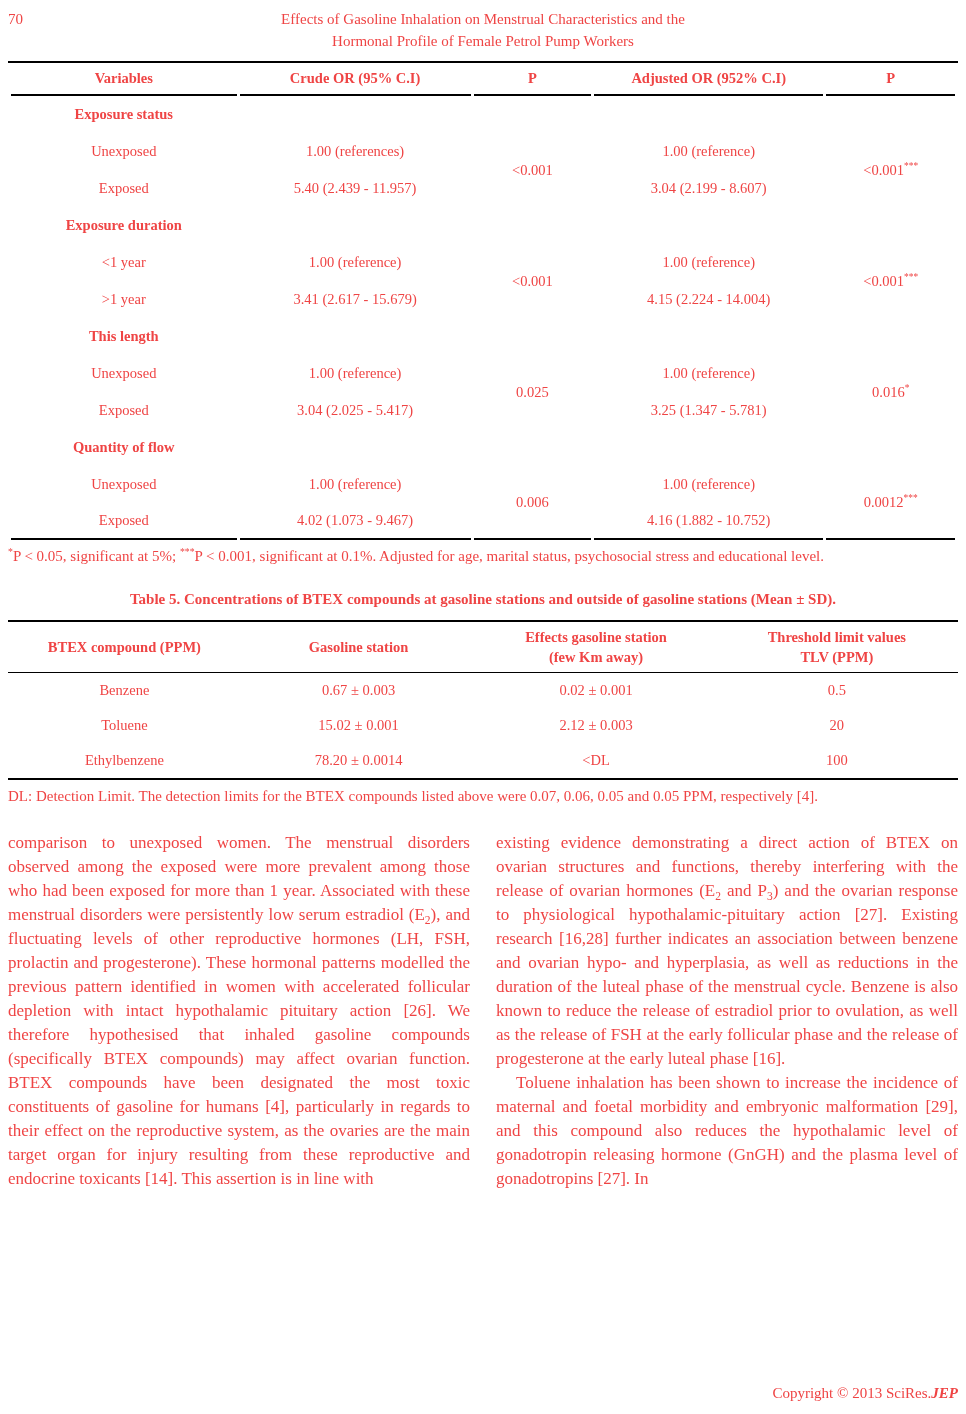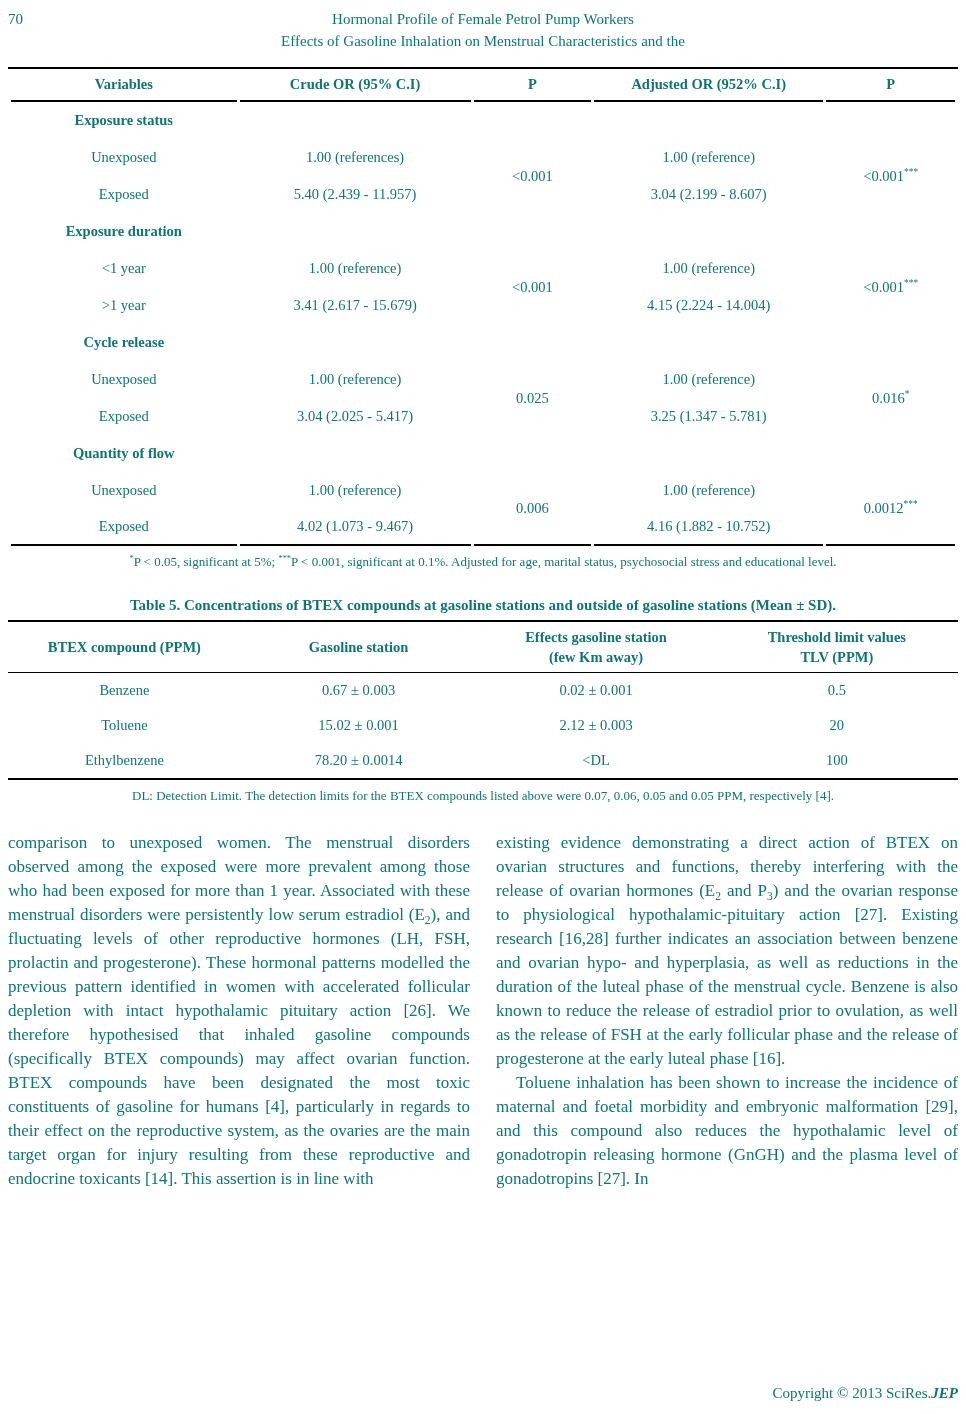--- a/index.html
+++ b/index.html
@@ -1,70 +1,70 @@
 <!DOCTYPE html>
 <html><head>
 <meta charset="utf-8">
 <style>
   * { box-sizing: border-box; }
   html,body { margin:0; padding:0; background:#e8e8e8; }
   .page {
     width:966px; height:1414px; margin:0 auto; background:#ffffff;
     position:relative; font-family:"Liberation Serif","DejaVu Serif",serif;
-    color:#0f766e; padding:8px; overflow:hidden;
+    color:#ef4444; padding:8px; overflow:hidden;
   }
   
   .running-head { position:relative; text-align:center; font-size:15px; line-height:22px; }
   .page-num { position:absolute; left:0; top:0; }
   
   .caption4 { margin-top:26px; font-weight:bold; font-size:15px; line-height:21px; text-align:justify; }
   .caption5 { margin-top:24px; font-weight:bold; font-size:15px; line-height:21px; text-align:center; }
   
   table.t4 {
     width:100%; border-collapse:separate; border-spacing:3px 0;
-    border-top:2.5px solid #000; margin-top:15px; font-size:14.5px; table-layout:fixed;
+    border-top:2.5px solid #000; margin-top:9px; font-size:14.5px; table-layout:fixed;
   }
   .t4 th { font-weight:bold; border-bottom:2.5px solid #000; height:33px;
            text-align:center; vertical-align:middle; padding:0; }
   .t4 td { height:37px; text-align:center; vertical-align:middle; padding:0; }
   .t4 td.group { font-weight:bold; }
   .t4 td.bl { border-bottom:2px solid #000; }
   
   table.t5 {
     width:100%; border-collapse:separate; border-spacing:0;
     border-top:2.5px solid #000; border-bottom:2px solid #000;
-    margin-top:4px; font-size:14.5px; table-layout:fixed;
+    margin-top:10px; font-size:14.5px; table-layout:fixed;
   }
   .t5 th { font-weight:bold; border-bottom:1.5px solid #000; height:51px;
            vertical-align:middle; text-align:center; padding:0; line-height:20px; }
   .t5 td { height:35px; text-align:center; vertical-align:middle; padding:0; }
   
-  .fnote { font-size:13px; line-height:18px; margin-top:7px; text-align:center; }
+  .fnote { font-size:15px; line-height:18px; margin-top:7px; text-align:left; }
   
   .bodytext { display:flex; gap:26px; margin-top:26px; text-align:justify;
               font-size:17px; line-height:24px;align-items:flex-end; }
   .coltext { flex:1; min-width:0; }
   p.bpara { margin:0; }
   p.bpara.ind { text-indent:20px; }
   sup { font-size:65%; line-height:0; vertical-align:super; }
   sub { font-size:68%; line-height:0; vertical-align:sub; }
   
   .footer { position:absolute; left:8px; right:8px; bottom:12px;
             display:flex; justify-content:flex-end; font-size:15px; }
   .jep { font-weight:bold; font-style:italic; }
 </style>
 </head>
 <body>
 
 <div class="page">
 
   <div class="running-head">
     <span class="page-num">70</span>
+    <div>Effects of Gasoline Inhalation on Menstrual Characteristics and the</div>
     <div>Hormonal Profile of Female Petrol Pump Workers</div>
-    <div>Effects of Gasoline Inhalation on Menstrual Characteristics and the</div>
   </div>
 
 
   <table class="t4">
     <colgroup>
       <col style="width:24.2%">
         <col style="width:24.8%">
         <col style="width:12.6%">
         <col style="width:24.6%">
         <col style="width:13.8%">
@@ -111,21 +111,21 @@
           <td rowspan="2">&lt;0.001</td>
           <td>1.00 (reference)</td>
           <td rowspan="2">&lt;0.001<sup>***</sup></td>
         </tr>
         <tr>
           <td>&gt;1 year</td>
           <td>3.41 (2.617 - 15.679)</td>
           <td>4.15 (2.224 - 14.004)</td>
         </tr>
         <tr>
-          <td class="group">Cycle release</td>
+          <td class="group">This length</td>
           <td></td>
           <td></td>
           <td></td>
           <td></td>
         </tr>
         <tr>
           <td>Unexposed</td>
           <td>1.00 (reference)</td>
           <td rowspan="2">0.025</td>
           <td>1.00 (reference)</td>

